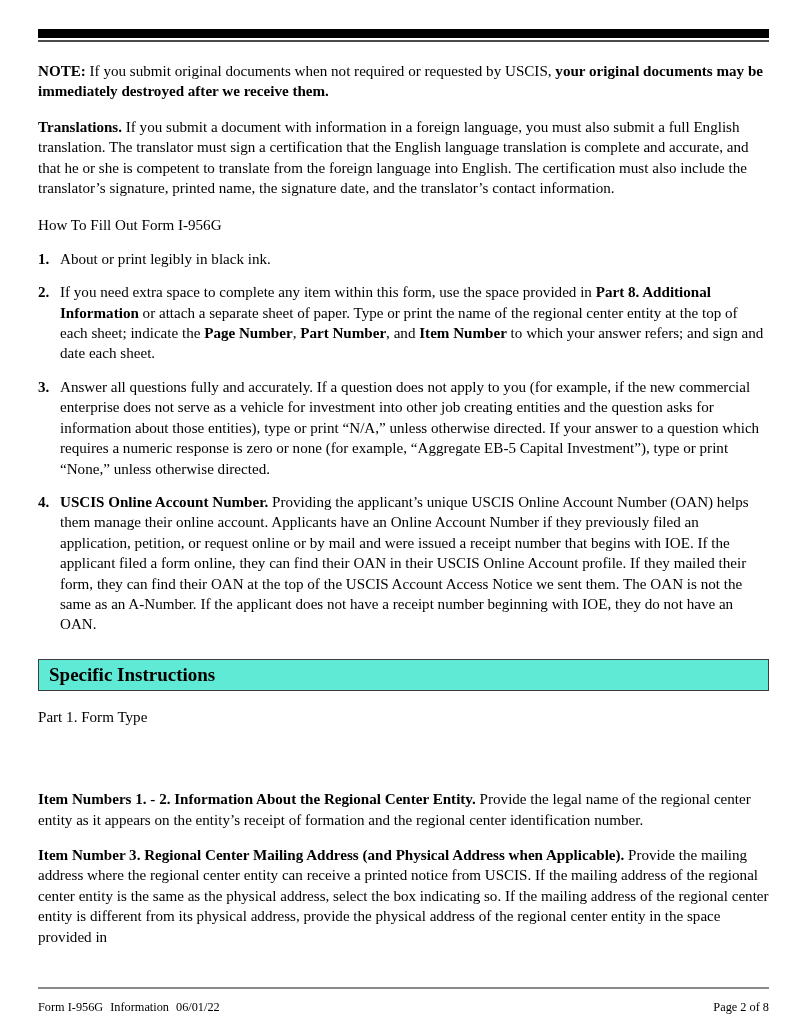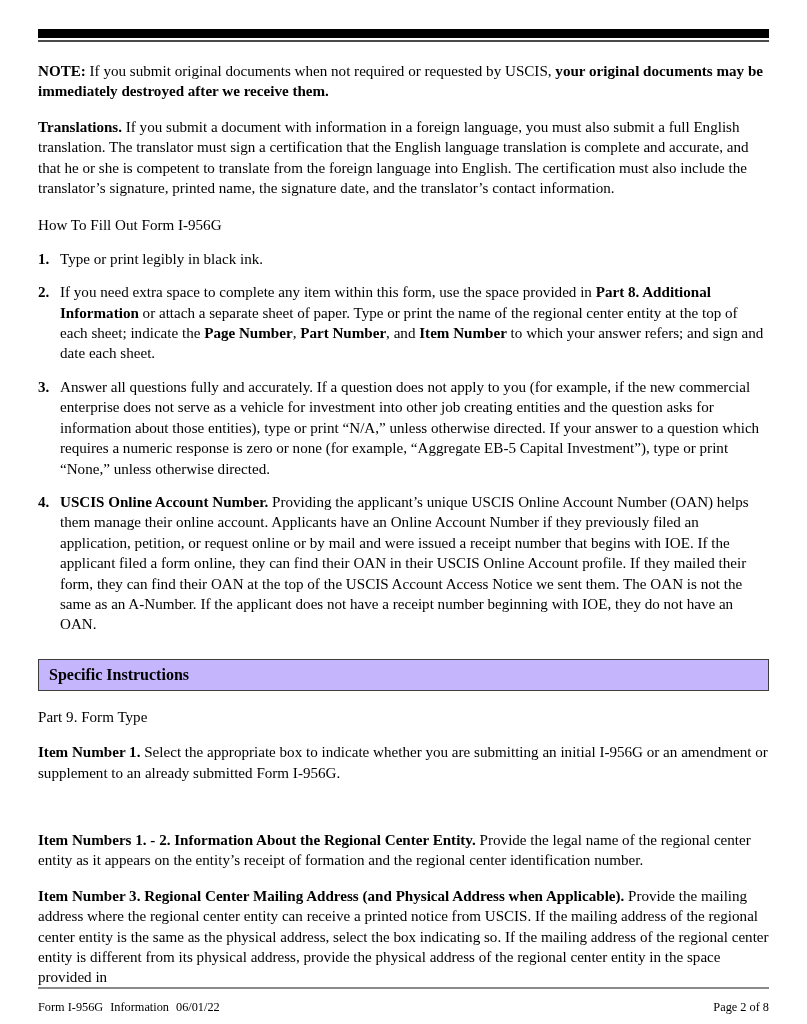--- a/index.html
+++ b/index.html
@@ -83,24 +83,24 @@
     left: 0;
     top: 0;
     font-weight: bold;
     width: 16px;
     text-align: left;
   }
 
   
   .section-box {
     border: 1.3px solid #3d3d3d;
-    background: #c4b5fd;
+    background: #5eead4;
     padding: 5px 10px 6px 10px;
     font-weight: bold;
-    font-size: 16px;
+    font-size: 19px;
     line-height: 19px;
     box-sizing: border-box;
   }
 
   
   .footer-wrap {
     position: absolute;
     left: 38px;
     right: 38px;
     bottom: 9px;
@@ -139,37 +139,36 @@
 
   <p class="para"><span class="b">Translations.</span><span>  If you submit a document with information in a foreign language, you must also submit a full English translation. The translator must sign a certification that the English language translation is complete and accurate, and that he or she is competent to translate from the foreign language into English. The certification must also include the translator’s signature, printed name, the signature date, and the translator’s contact information.</span></p>
 
   <div class="gap-head"></div>
 
   <h3 class="head">How To Fill Out Form I-956G</h3>
 
   <div class="gap-li"></div>
 
   <ol class="numlist" id="howto-list">
-      <li><span class="num">1.</span><span><span>Type or print legibly in black ink.</span></span></li>
+      <li><span class="num">1.</span><span><span>About or print legibly in black ink.</span></span></li>
       <li style="margin-top: 13px;"><span class="num">2.</span><span><span>If you need extra space to complete any item within this form, use the space provided in </span><span class="b">Part 8. Additional Information</span><span> or attach a separate sheet of paper.  Type or print the name of the regional center entity at the top of each sheet; indicate the </span><span class="b">Page Number</span><span>, </span><span class="b">Part Number</span><span>, and </span><span class="b">Item Number</span><span> to which your answer refers; and sign and date each sheet.</span></span></li>
       <li style="margin-top: 13px;"><span class="num">3.</span><span><span>Answer all questions fully and accurately.  If a question does not apply to you (for example, if the new commercial enterprise does not serve as a vehicle for investment into other job creating entities and the question asks for information about those entities), type or print “N/A,” unless otherwise directed.  If your answer to a question which requires a numeric response is zero or none (for example, “Aggregate EB-5 Capital Investment”), type or print “None,” unless otherwise directed.</span></span></li>
       <li style="margin-top: 13px;"><span class="num">4.</span><span><span class="b">USCIS Online Account Number.</span><span>  Providing the applicant’s unique USCIS Online Account Number (OAN) helps them manage their online account.  Applicants have an Online Account Number if they previously filed an application, petition, or request online or by mail and were issued a receipt number that begins with IOE.  If the applicant filed a form online, they can find their OAN in their USCIS Online Account profile.  If they mailed their form, they can find their OAN at the top of the USCIS Account Access Notice we sent them.  The OAN is not the same as an A-Number.  If the applicant does not have a receipt number beginning with IOE, they do not have an OAN.</span></span></li>
     </ol>
 
   <div style="height:24px"></div>
 
   <div class="section-box"><span>Specific Instructions</span></div>
 
   <div style="height:16px"></div>
 
-  <h3 class="head">Part 9.  Form Type</h3>
+  <h3 class="head">Part 1.  Form Type</h3>
 
   <div class="gap-para"></div>
 
-  <p class="para" id="part1-item-0"><span class="b">Item Number 1.</span><span>  Select the appropriate box to indicate whether you are submitting an initial I-956G or an amendment or supplement to an already submitted Form I-956G.</span></p>
 
   <div class="gap-para"></div>
 
 
   <div class="gap-head"></div>
 
 
   <div class="gap-para"></div>
 
   <p class="para" id="part2-item-0"><span class="b">Item Numbers 1. - 2.  Information About the Regional Center Entity.</span><span>  Provide the legal name of the regional center entity as it appears on the entity’s receipt of formation and the regional center identification number.</span></p>

